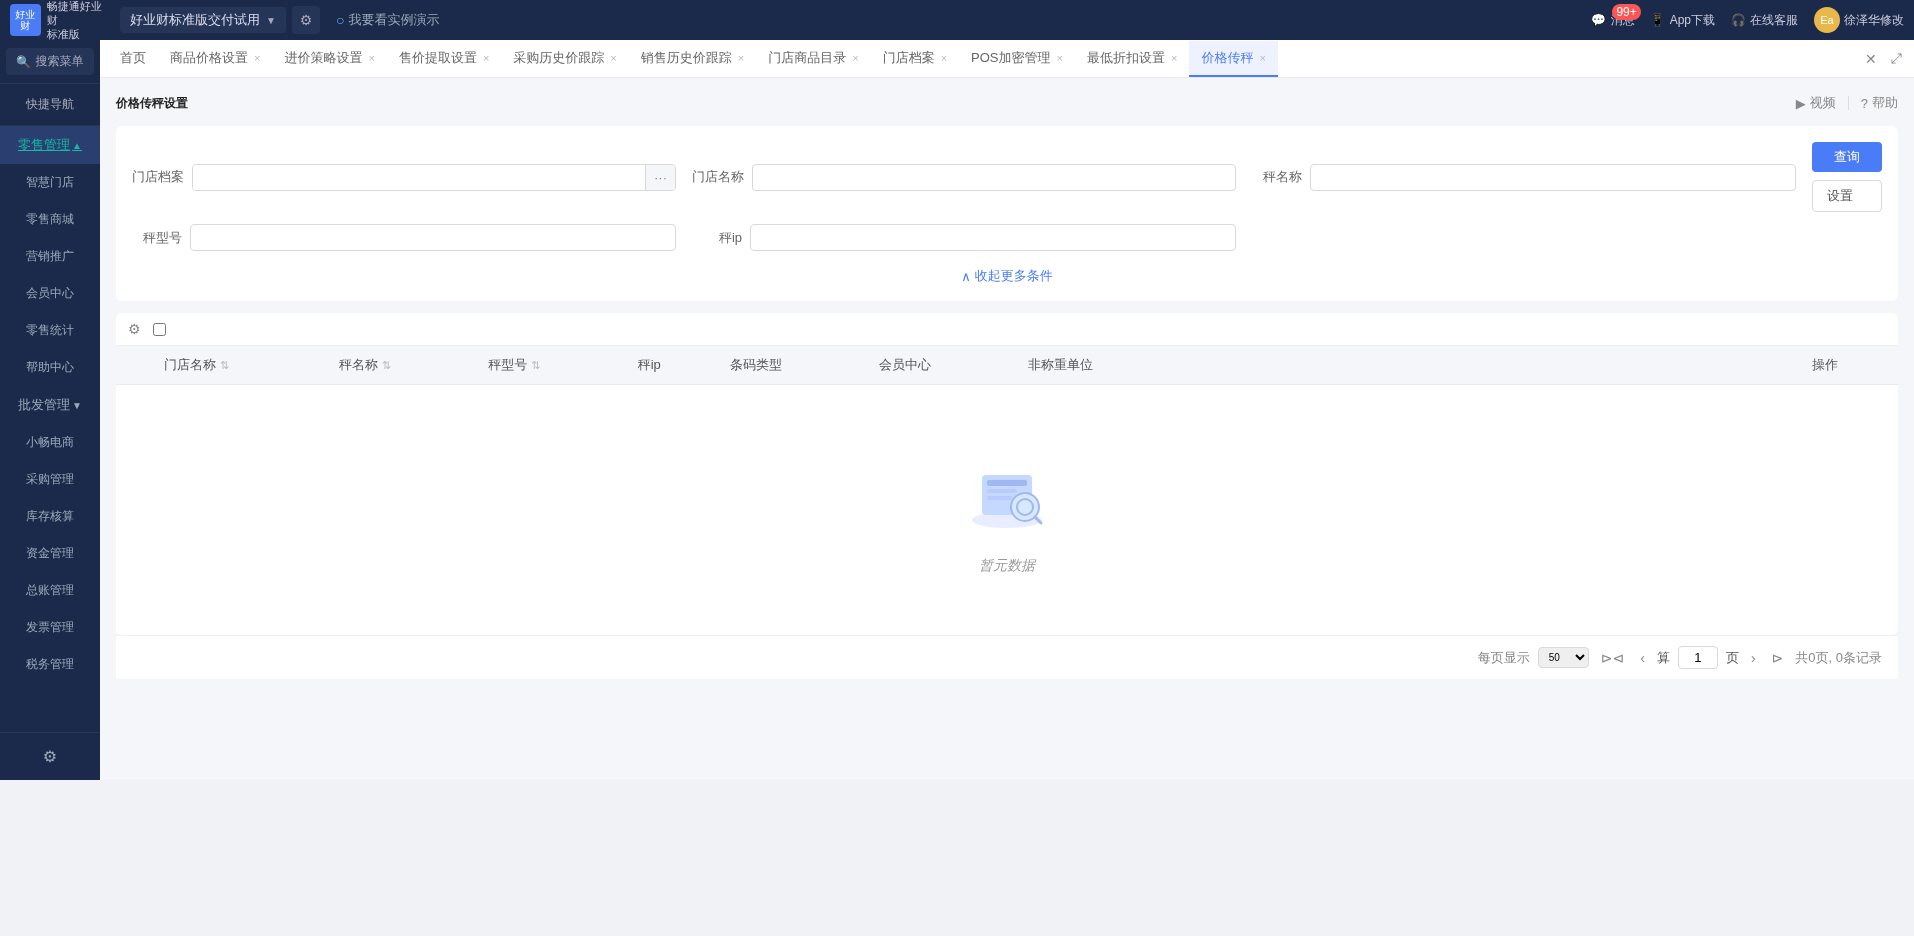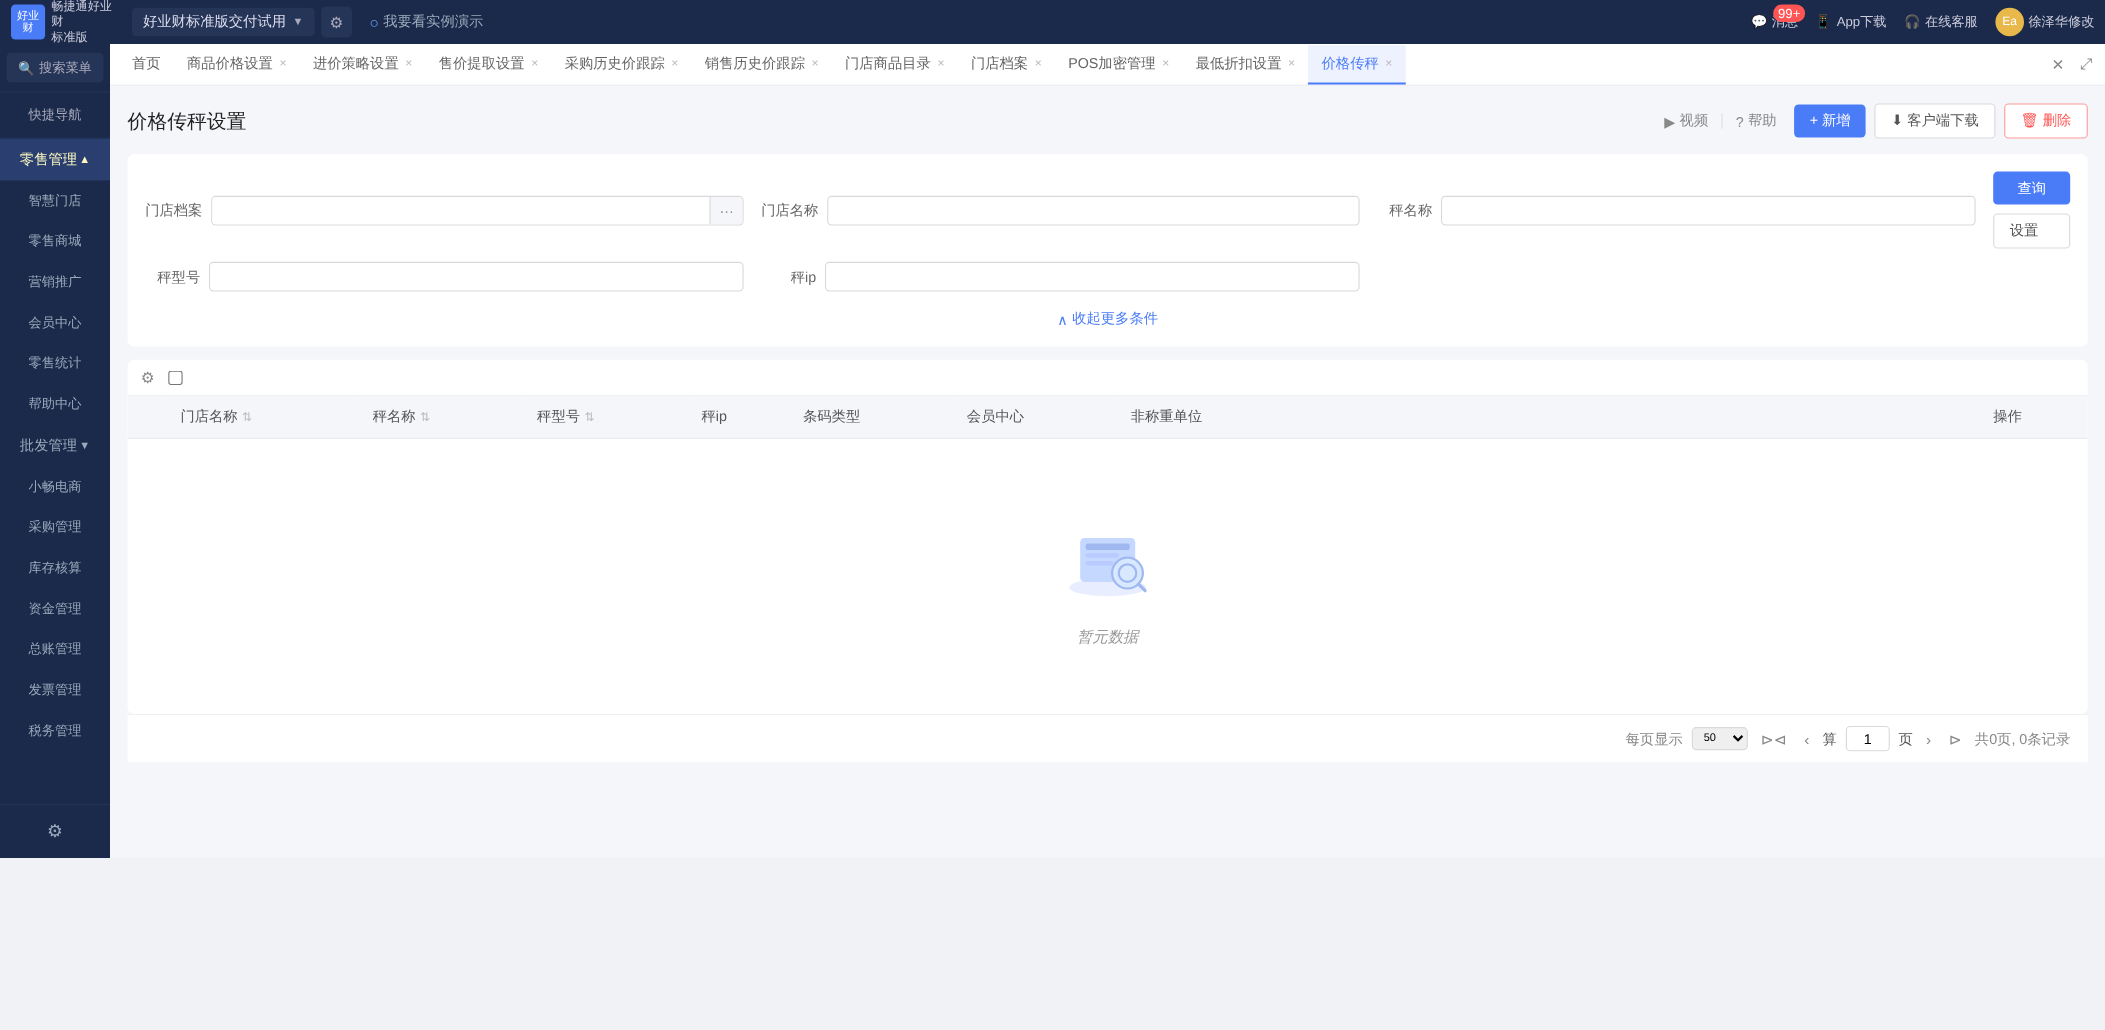--- a/index.html
+++ b/index.html
@@ -31,21 +31,21 @@
     
     .sidebar { width: 100px; background: #1b2a4a; display: flex; flex-direction: column; flex-shrink: 0; }
     .sidebar-search { padding: 8px 6px; border-bottom: 1px solid #253558; }
     .sidebar-search-btn { width: 100%; background: #253558; border: none; border-radius: 4px; color: #aab; padding: 5px 0; cursor: pointer; font-size: 12px; display: flex; align-items: center; justify-content: center; gap: 4px; }
     .sidebar-nav { padding: 6px 0; border-bottom: 1px solid #253558; }
     .sidebar-nav-btn { width: 100%; background: none; border: none; color: #aab; font-size: 12px; padding: 6px 0; cursor: pointer; text-align: center; }
     .sidebar-menu { flex: 1; overflow-y: auto; }
     .sidebar-menu::-webkit-scrollbar { width: 4px; }
     .sidebar-menu::-webkit-scrollbar-thumb { background: #354a6e; border-radius: 2px; }
     .sidebar-item { padding: 10px 0; text-align: center; cursor: pointer; color: #9ab; font-size: 13px; display: flex; flex-direction: column; align-items: center; gap: 3px; }
-    .sidebar-item.active { color: #fef9c3; background: #2a3f6f; }
+    .sidebar-item.active { color: #14b8a6; background: #2a3f6f; text-decoration: underline; }
     .sidebar-item-label { font-size: 12px; }
     .sidebar-item.has-sub { display: flex; flex-direction: row; justify-content: center; align-items: center; gap: 2px; padding: 10px 8px; }
     .sidebar-item.has-sub .sidebar-item-label { font-size: 13px; }
     .sidebar-item.has-sub .sub-arrow { font-size: 10px; }
     .sidebar-bottom { padding: 8px 0; border-top: 1px solid #253558; display: flex; justify-content: center; }
     .sidebar-settings-btn { background: none; border: none; color: #9ab; font-size: 16px; cursor: pointer; padding: 6px; }
 
     
     .content-area { flex: 1; display: flex; flex-direction: column; overflow: hidden; background: #fff; }
 
@@ -53,21 +53,21 @@
     .tab-bar { background: #fff; border-bottom: 1px solid #e8eaf0; display: flex; align-items: center; padding: 0 8px; height: 38px; flex-shrink: 0; overflow: hidden; }
     .tab-item { display: flex; align-items: center; gap: 4px; padding: 8px 12px; font-size: 13px; color: #666; cursor: pointer; white-space: nowrap; border-bottom: 2px solid transparent; flex-shrink: 0; }
     .tab-item.active { color: #4a7cf7; background: #eef2ff; border-bottom: 2px solid #4a7cf7; }
     .tab-item .tab-close { color: #bbb; font-size: 11px; margin-left: 2px; cursor: pointer; }
     .tab-bar-actions { margin-left: auto; display: flex; align-items: center; gap: 6px; flex-shrink: 0; }
     .tab-action-btn { background: none; border: none; color: #888; cursor: pointer; font-size: 14px; padding: 4px; }
 
     
     .page-content { flex: 1; overflow-y: auto; padding: 16px; background: #f5f6fa; }
     .page-header { display: flex; align-items: center; justify-content: space-between; margin-bottom: 14px; }
-    .page-title { font-size: 18px; font-weight: 400; color: #222; }
+    .page-title { font-size: 12px; font-weight: 700; color: #222; }
     .page-header-actions { display: flex; align-items: center; gap: 8px; }
     .page-header-help { display: flex; align-items: center; gap: 12px; color: #888; font-size: 13px; }
     .page-header-help .help-item { display: flex; align-items: center; gap: 4px; cursor: pointer; }
     .divider-v { width: 1px; height: 14px; background: #ddd; }
 
     .btn { border: none; border-radius: 4px; padding: 6px 14px; font-size: 13px; cursor: pointer; display: flex; align-items: center; gap: 4px; }
     .btn-primary { background: #4a7cf7; color: #fff; }
     .btn-default { background: #fff; color: #555; border: 1px solid #d9d9d9; }
     .btn-danger { background: #fff; color: #f55; border: 1px solid #f99; }
 
@@ -287,31 +287,20 @@
             <div class="page-header-help">
               <div class="help-item">
                 <span>▶</span>
                 <span>视频</span>
               </div>
               <div class="divider-v"></div>
               <div class="help-item">
                 <span>?</span>
                 <span>帮助</span>
               </div>
-            </div>
-            <div class="page-header-actions">
-              <button class="btn btn-primary">
-                <span>+ 新增</span>
-              </button>
-              <button class="btn btn-default">
-                <span>⬇ 客户端下载</span>
-              </button>
-              <button class="btn btn-danger">
-                <span>🗑 删除</span>
-              </button>
             </div>
           </div>
         </div>
 
         <div class="filter-card">
           <div class="filter-row">
             <div class="filter-item">
               <span class="filter-label">门店档案</span>
               <div class="filter-input-with-btn">
                 <input type="text" style="">

